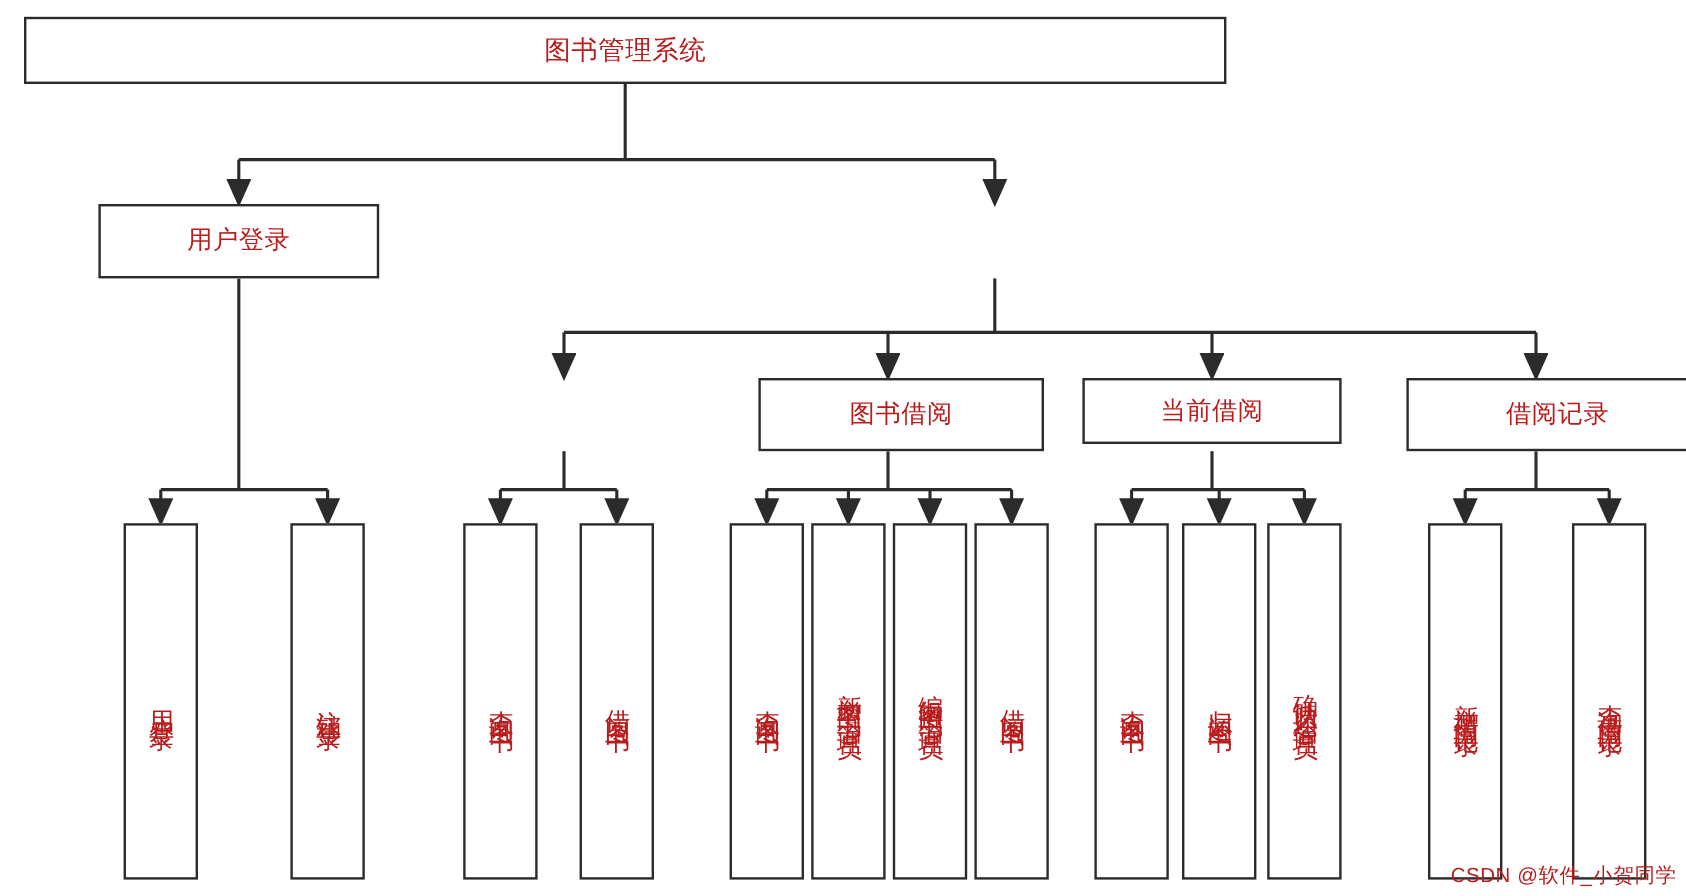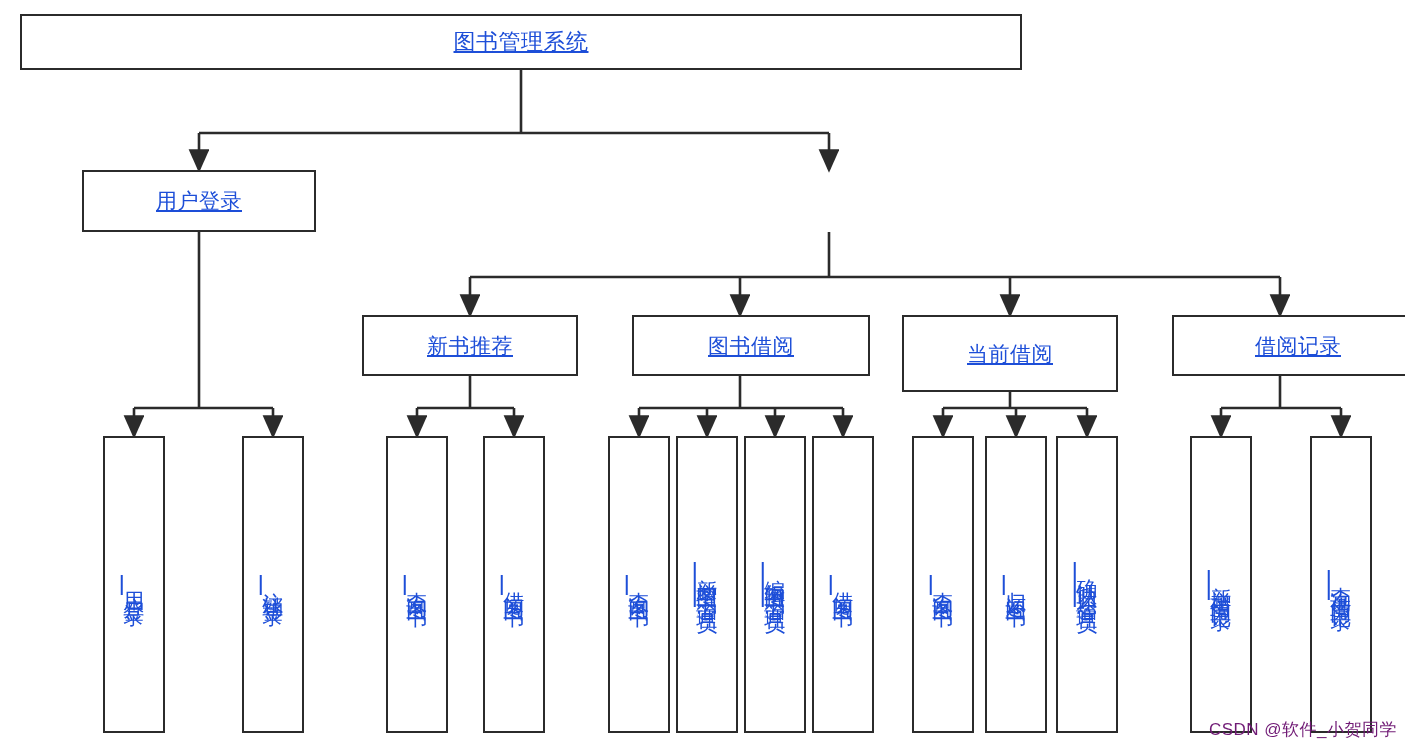--- a/index.html
+++ b/index.html
@@ -29,42 +29,41 @@
     position: absolute;
     box-sizing: border-box;
     background: #ffffff;
     border: 2px solid #2b2b2b;
     display: flex;
     align-items: center;
     justify-content: center;
     z-index: 2;
   }
   .node .node-label {
-    color: #1d4ed8;
+    color: #b91c1c;
     font-size: 21px;
     line-height: 1.12;
     letter-spacing: 0.5px;
     white-space: nowrap;
-    text-decoration: underline;
   }
   .node.vertical .node-label {
     writing-mode: vertical-rl;
     text-orientation: upright;
     letter-spacing: 5px;
     font-size: 21px;
     white-space: nowrap;
   }
   .node.root .node-label {
     font-size: 22px;
   }
   .watermark {
     position: absolute;
     right: 8px;
     bottom: 6px;
-    color: #701a75;
+    color: #b91c1c;
     font-size: 17px;
     letter-spacing: 0.5px;
     z-index: 3;
     white-space: nowrap;
     font-family: "Liberation Sans", "DejaVu Sans", sans-serif;
   }
 </style>
 </head>
 <body>
 
@@ -113,27 +112,24 @@
       </g>
   </svg>
 
   <div class="watermark">CSDN @软件_小贺同学</div>
 <div class="node root" style="left: 20px; top: 14px; width: 1002px; height: 56px;">
       <span class="node-label">图书管理系统</span>
     </div>
     <div class="node level2" style="left: 82px; top: 170px; width: 234px; height: 62px;">
       <span class="node-label">用户登录</span>
     </div>
-    <div class="node level3" style="left: 362px; top: 315px; width: 216px; height: 61px;">
-      <span class="node-label">新书推荐</span>
-    </div>
     <div class="node level3" style="left: 632px; top: 315px; width: 238px; height: 61px;">
       <span class="node-label">图书借阅</span>
     </div>
-    <div class="node level3" style="left: 902px; top: 315px; width: 216px; height: 77px;">
+    <div class="node level3" style="left: 902px; top: 315px; width: 216px; height: 55px;">
       <span class="node-label">当前借阅</span>
     </div>
     <div class="node level3" style="left: 1172px; top: 315px; width: 252px; height: 61px;">
       <span class="node-label">借阅记录</span>
     </div>
     <div class="node vertical leaf" style="left: 103px; top: 436px; width: 62px; height: 297px;">
       <span class="node-label">用户登录</span>
     </div>
     <div class="node vertical leaf" style="left: 242px; top: 436px; width: 62px; height: 297px;">
       <span class="node-label">注销登录</span>

